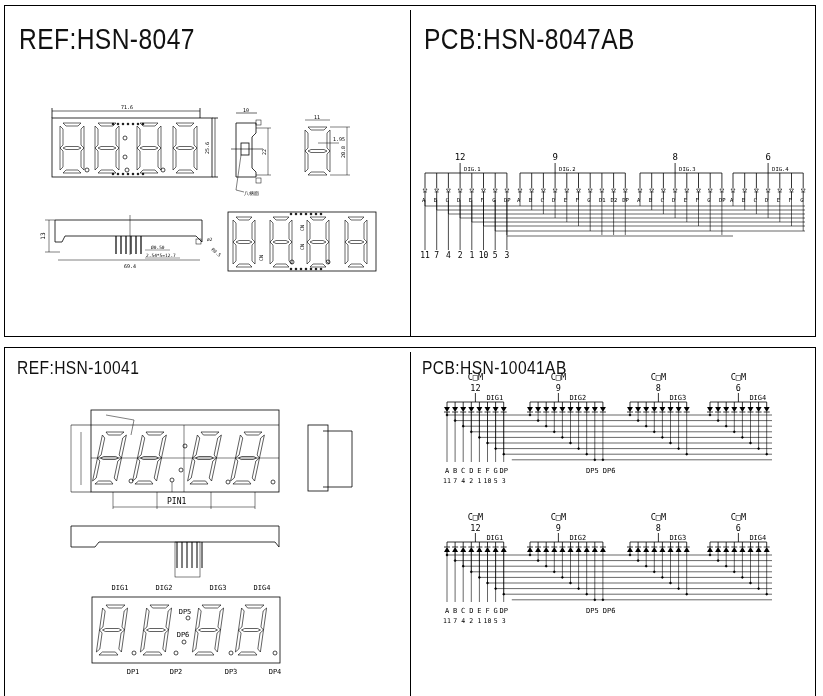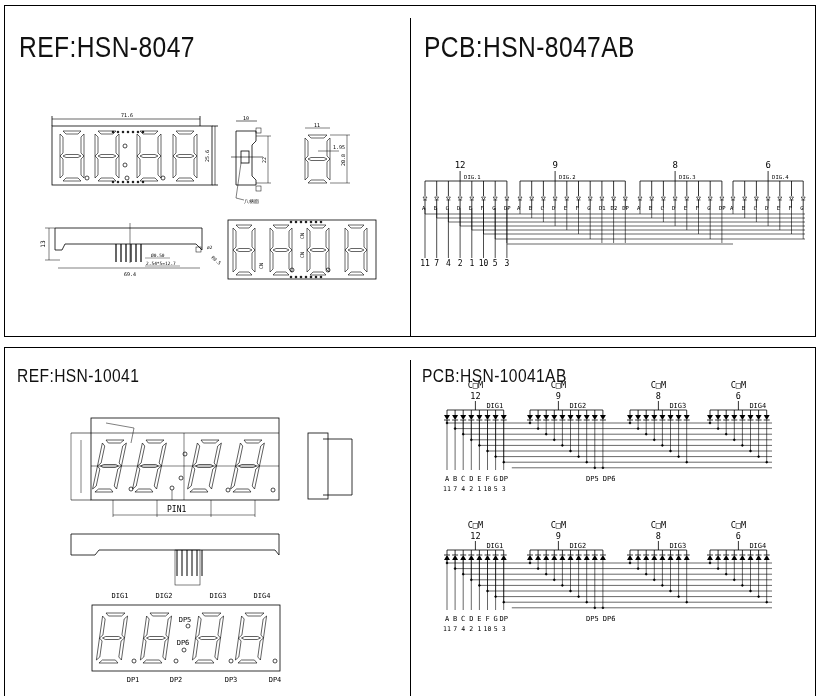--- a/index.html
+++ b/index.html
@@ -1,18 +1,18 @@
 <!DOCTYPE html>
 <html><head>
 <meta charset="utf-8">
 <style>
   html,body{margin:0;padding:0;background:#fff;}
   body{width:823px;height:696px;position:relative;overflow:hidden;font-family:"DejaVu Sans",sans-serif;color:#000;}
   .panel-box{position:absolute;border:1.5px solid #000;box-sizing:border-box;}
-  .cell{position:absolute;top:12px;bottom:0;}
+  .cell{position:absolute;top:4px;bottom:0;}
   .title{position:absolute;font-family:"Liberation Sans","DejaVu Sans",sans-serif;color:#111;letter-spacing:0.5px;transform:scaleX(0.82);transform-origin:left top;}
   .title.big{font-size:30px;left:14px;top:12px;}
   .title.small{font-size:19px;left:12px;top:5px;}
   svg{position:absolute;overflow:visible;}
   .t{font-family:"DejaVu Sans Mono",monospace;fill:#000;}
 </style>
 </head>
 <body>
 
 <div class="panel-box" style="left:4px;top:5px;width:812px;height:332px;">

